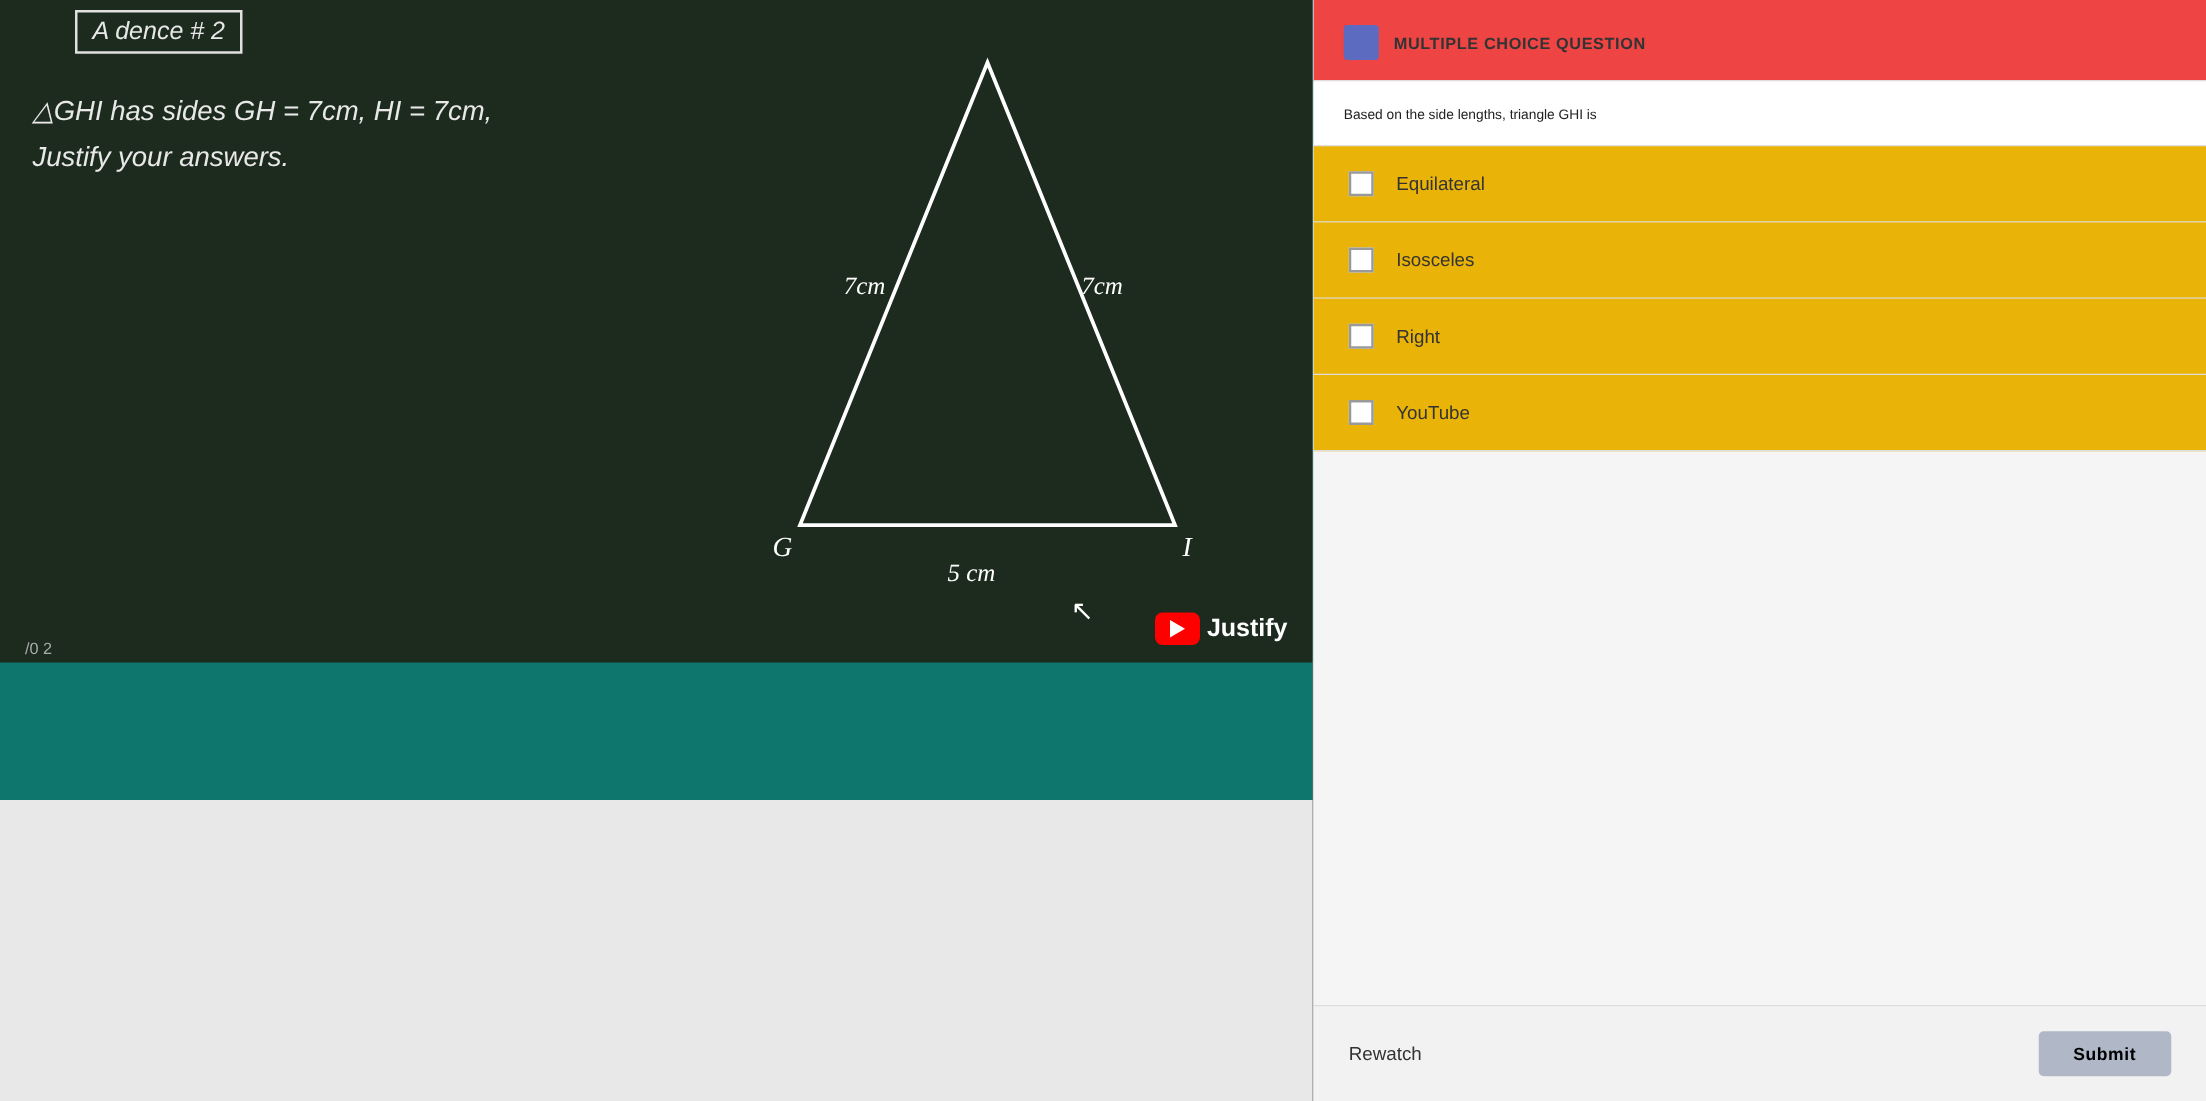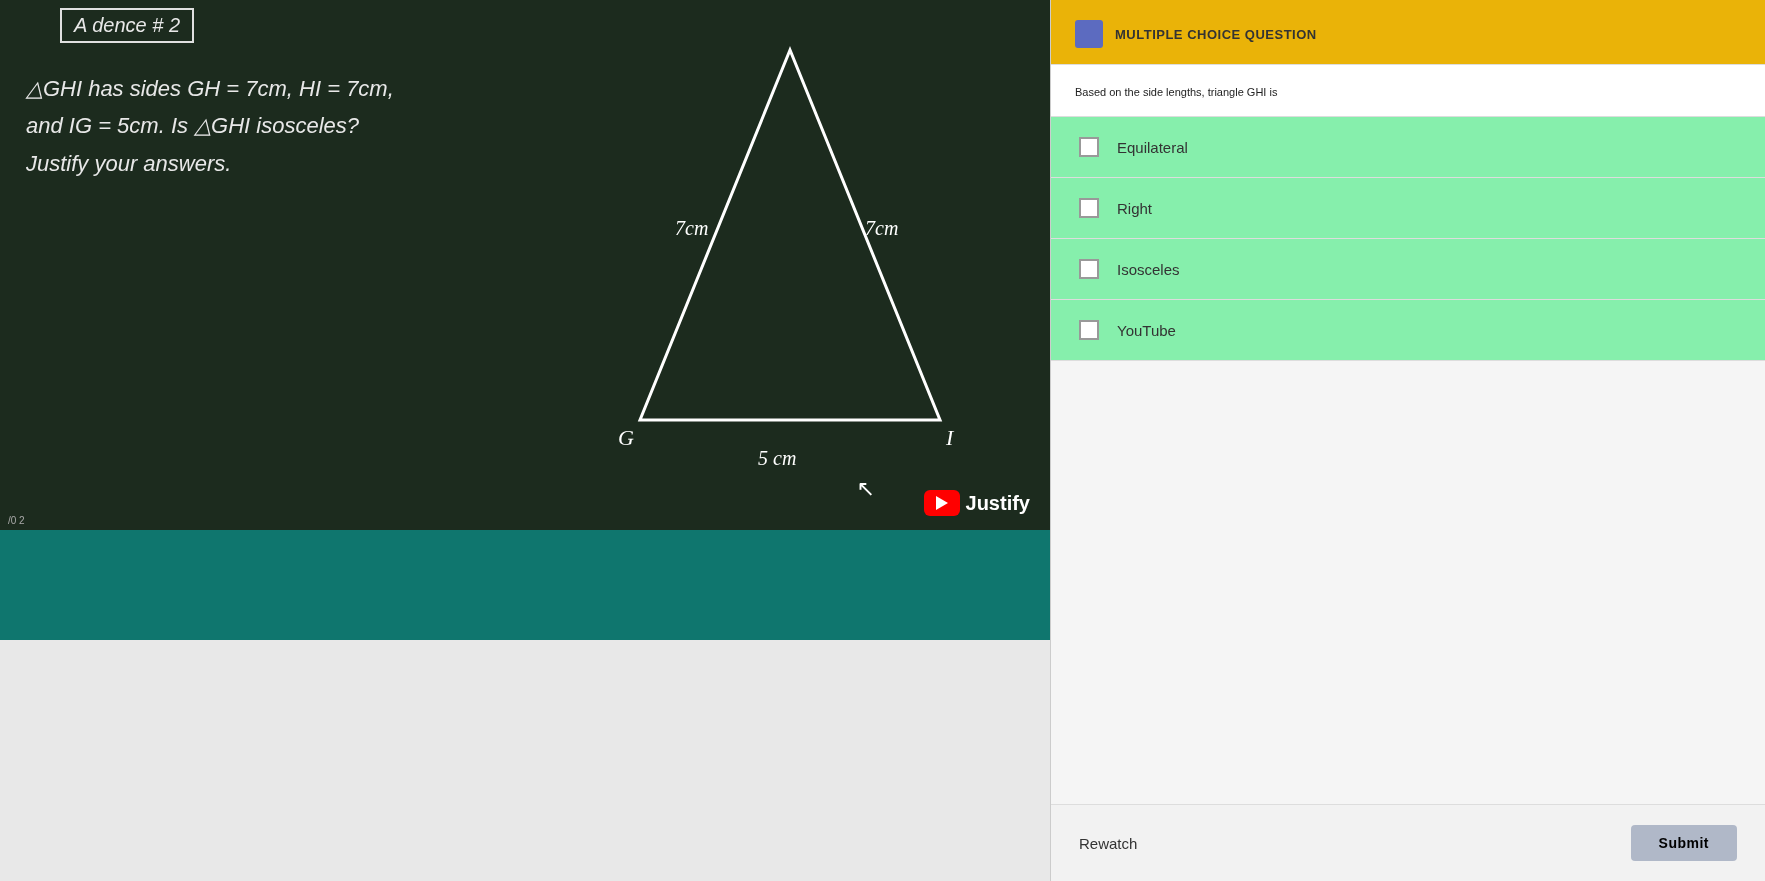--- a/index.html
+++ b/index.html
@@ -134,21 +134,21 @@
       border-left: 1px solid #ccc;
     }
 
     
     .mcq-header {
       display: flex;
       align-items: center;
       padding: 20px 24px 16px 24px;
       gap: 12px;
       border-bottom: 1px solid #ddd;
-      background: #eab308;
+      background: #ef4444;
     }
 
     .mcq-icon {
       width: 28px;
       height: 28px;
       background: #5c6bc0;
       border-radius: 3px;
       flex-shrink: 0;
     }
 
@@ -174,21 +174,21 @@
     .choices-container {
       flex: 1;
       background: #f5f5f5;
     }
 
     .choice-item {
       display: flex;
       align-items: center;
       padding: 20px 28px;
       border-bottom: 1px solid #ddd;
-      background: #86efac;
+      background: #eab308;
       gap: 18px;
       cursor: pointer;
     }
 
     .choice-checkbox {
       width: 20px;
       height: 20px;
       border: 2px solid #999;
       background: #fff;
       flex-shrink: 0;
@@ -229,40 +229,39 @@
       font-size: 14px;
       font-weight: 600;
       cursor: pointer;
       letter-spacing: 0.5px;
     }
 
     
     .timer-area {
       position: absolute;
       bottom: 0;
-      left: 0;
+      left: 12px;
       color: #aaa;
-      font-size: 10px;
+      font-size: 13px;
       padding: 4px 8px;
     }
   </style>
 </head>
 <body>
 
 <div class="video-panel">
   <div class="video-content">
     <div class="blackboard">
 
       <div class="title-box hw-text">
         <span>A dence # 2</span>
       </div>
 
       <div class="problem-text">
         <div>△GHI has sides GH = 7cm, HI = 7cm,</div>
-        <div>    and IG = 5cm. Is △GHI isosceles?</div>
         <div>Justify your answers.</div>
       </div>
 
       <div class="triangle-container">
         <svg width="420" height="440">
 
           <polygon points="210,20 60,390 360,390" fill="none" stroke="white" stroke-width="3"></polygon>
 
           <text x="38" y="415" fill="white" font-size="22" font-style="italic" font-family="serif">G</text>
 
@@ -303,26 +302,26 @@
 
   <div class="choices-container">
 
     <div class="choice-item">
       <div class="choice-checkbox"></div>
       <span class="choice-label">Equilateral</span>
     </div>
 
     <div class="choice-item">
       <div class="choice-checkbox"></div>
-      <span class="choice-label">Right</span>
+      <span class="choice-label">Isosceles</span>
     </div>
 
     <div class="choice-item">
       <div class="choice-checkbox"></div>
-      <span class="choice-label">Isosceles</span>
+      <span class="choice-label">Right</span>
     </div>
 
     <div class="choice-item">
       <div class="choice-checkbox"></div>
       <span class="choice-label">YouTube</span>
     </div>
 
   </div>
 
   <div class="bottom-bar">

